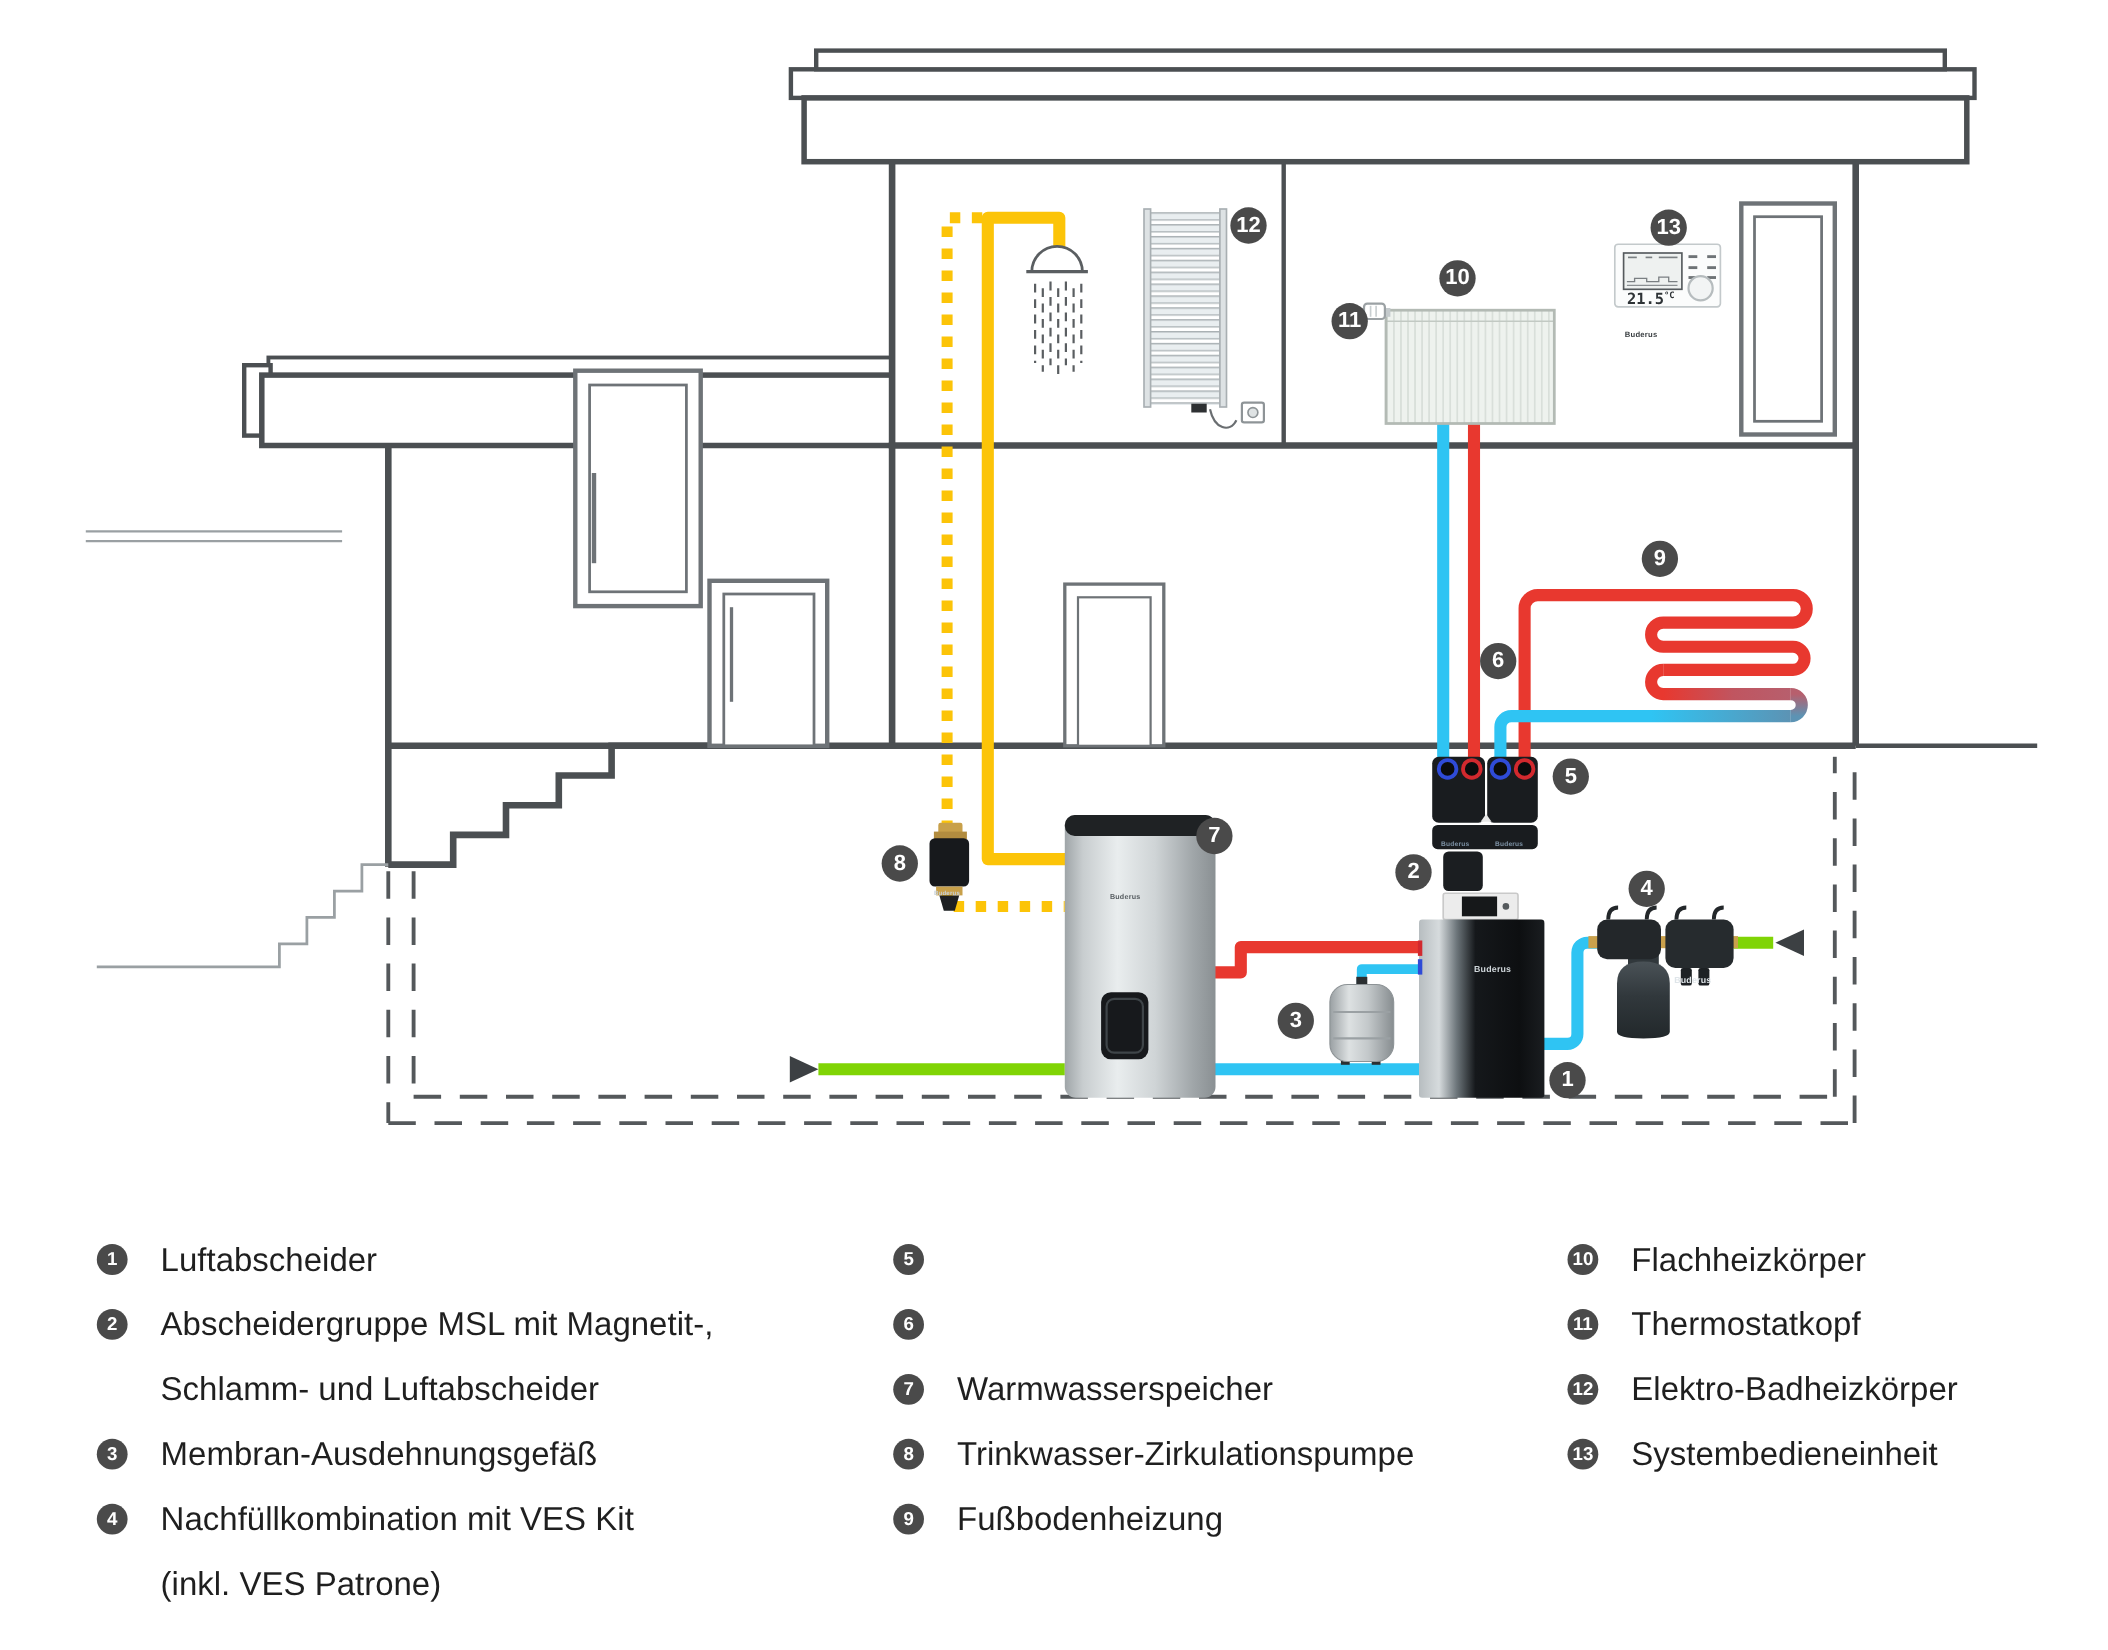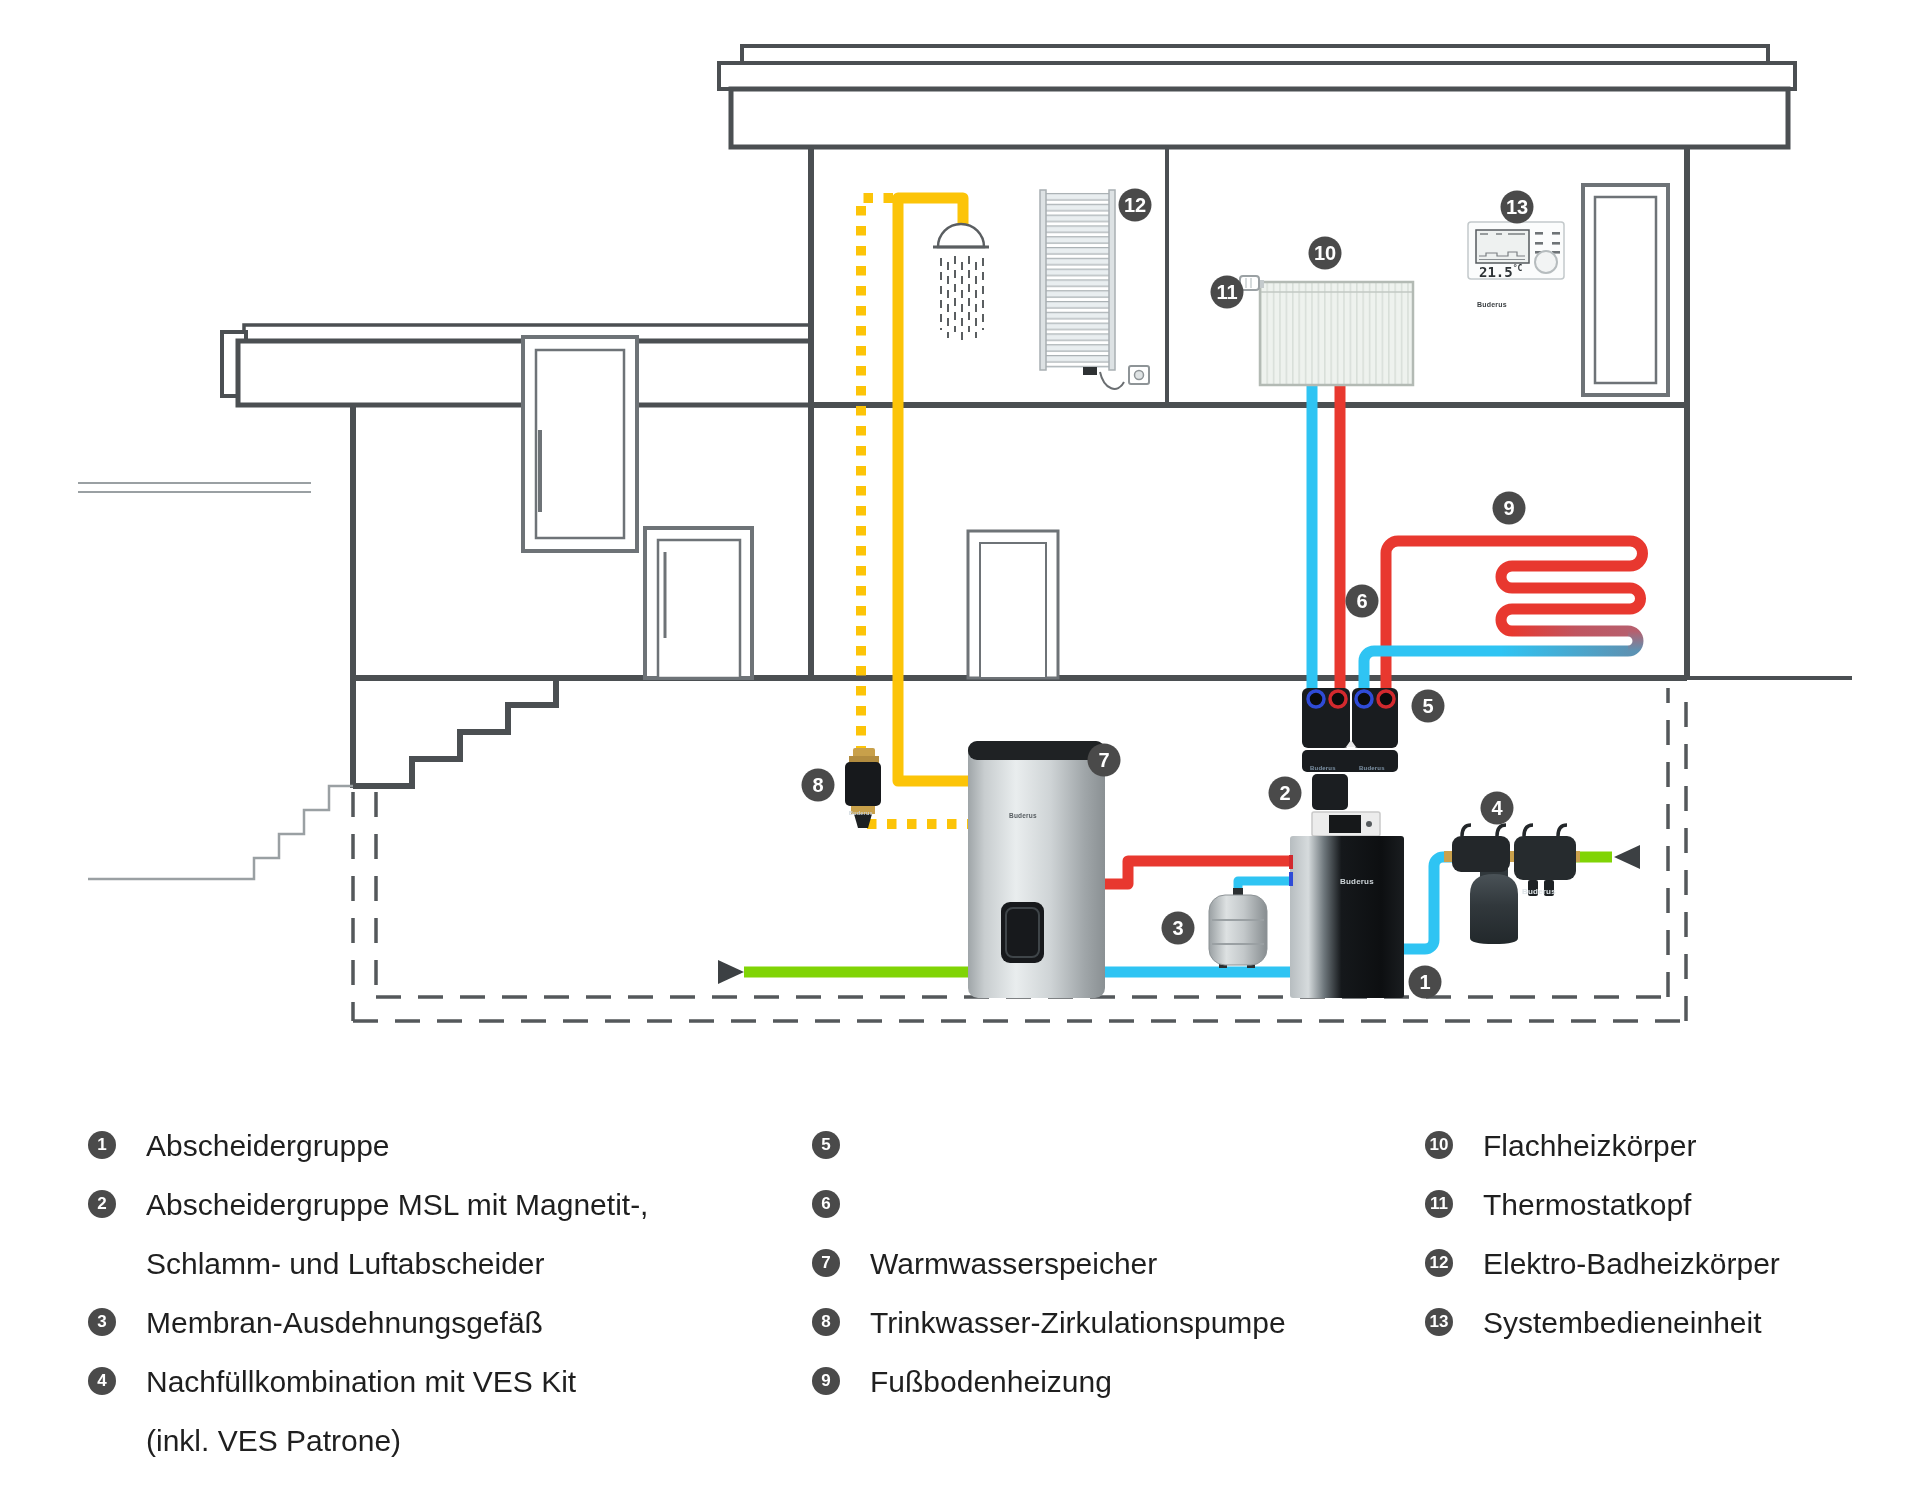--- a/index.html
+++ b/index.html
@@ -328,21 +328,21 @@
 <div class="brand" style="left:1009px;top:776px;font-size:6.5px;color:#565c60">Buderus</div>
 <div class="brand" style="left:849px;top:774px;font-size:5.5px;color:#c8d2da">Buderus</div>
 <div class="brand" style="left:1522px;top:851px;font-size:8px;color:#dfe5e9">Buderus</div>
 <div class="brand" style="left:1310px;top:729px;font-size:6px;color:#7e93a6">Buderus</div>
 <div class="brand" style="left:1359px;top:729px;font-size:6px;color:#7e93a6">Buderus</div>
 
 <div id="legend">
   <div class="col" style="left:88px;top:1116px">
     <div class="row">
       <span class="lb">1</span>
-      <div class="lt">Abscheidergruppe</div>
+      <div class="lt">Luftabscheider</div>
     </div>
     <div class="row">
       <span class="lb">2</span>
       <div class="lt">Abscheidergruppe MSL mit Magnetit-,</div>
     </div>
     <div class="row">
       <div class="lt">Schlamm- und Luftabscheider</div>
     </div>
     <div class="row">
       <span class="lb">3</span>

